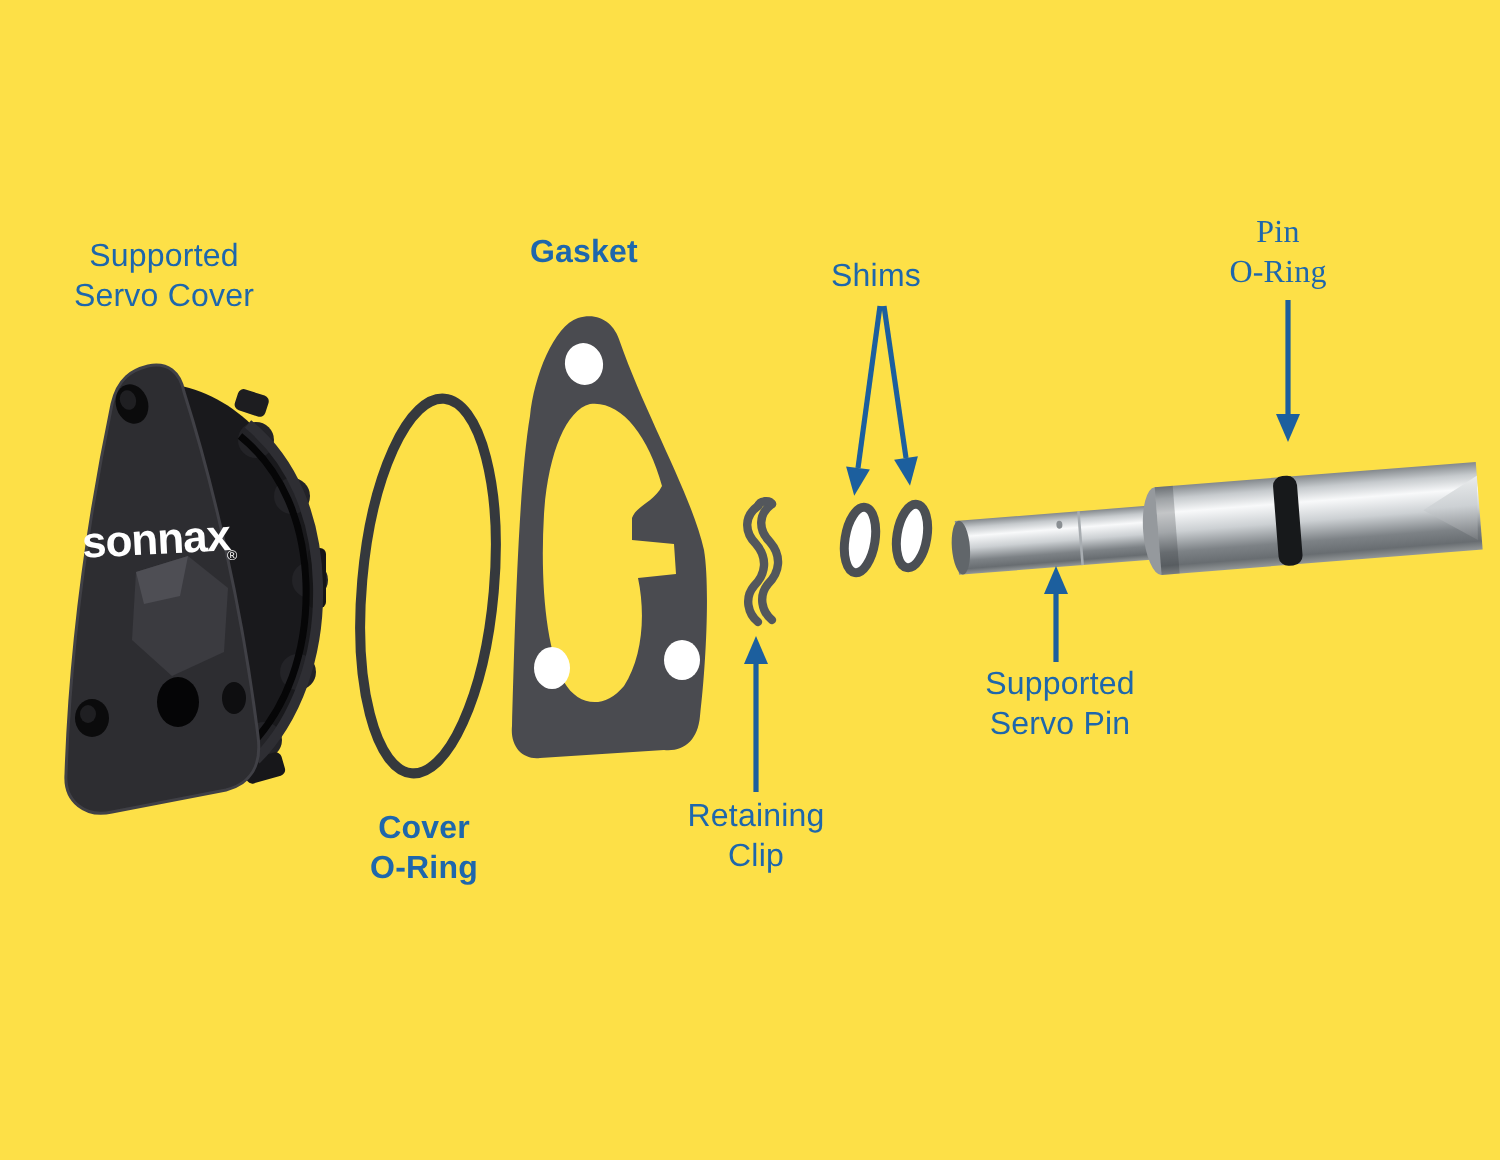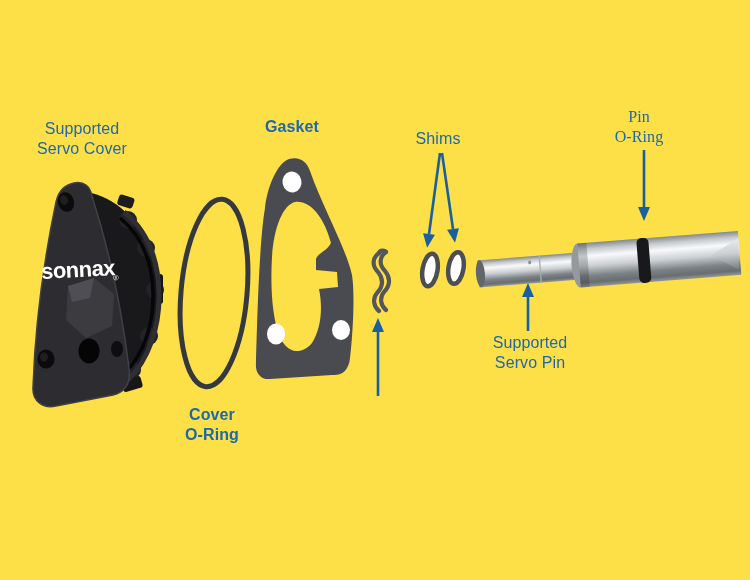--- a/index.html
+++ b/index.html
@@ -24,20 +24,22 @@
 </head>
 <body>
 
 <div class="canvas">
 
   <div class="label" style="left:82px;top:119px;">Supported
 Servo Cover</div>
   <div class="label" style="left:292px;top:117px;font-weight:bold;">Gasket</div>
   <div class="label" style="left:212px;top:405px;font-weight:bold;">Cover
 O-Ring</div>
+  <div class="label" style="left:378px;top:399px;">Retaining
+Clip</div>
   <div class="label" style="left:438px;top:129px;">Shims</div>
   <div class="label" style="left:639px;top:107px;font-family:Liberation Serif, serif;">Pin
 O-Ring</div>
   <div class="label" style="left:530px;top:333px;">Supported
 Servo Pin</div>
 
   <svg class="part" style="left:28px;top:178px;" width="140" height="235" viewBox="0 0 140 235">
 
     <path d="M58 14 C95 20,126 55,129 112 C131 168,108 206,68 218 L50 212 L50 20 Z" fill="#19191c"></path>
     <circle cx="100" cy="42" r="9" fill="#232327"></circle>

